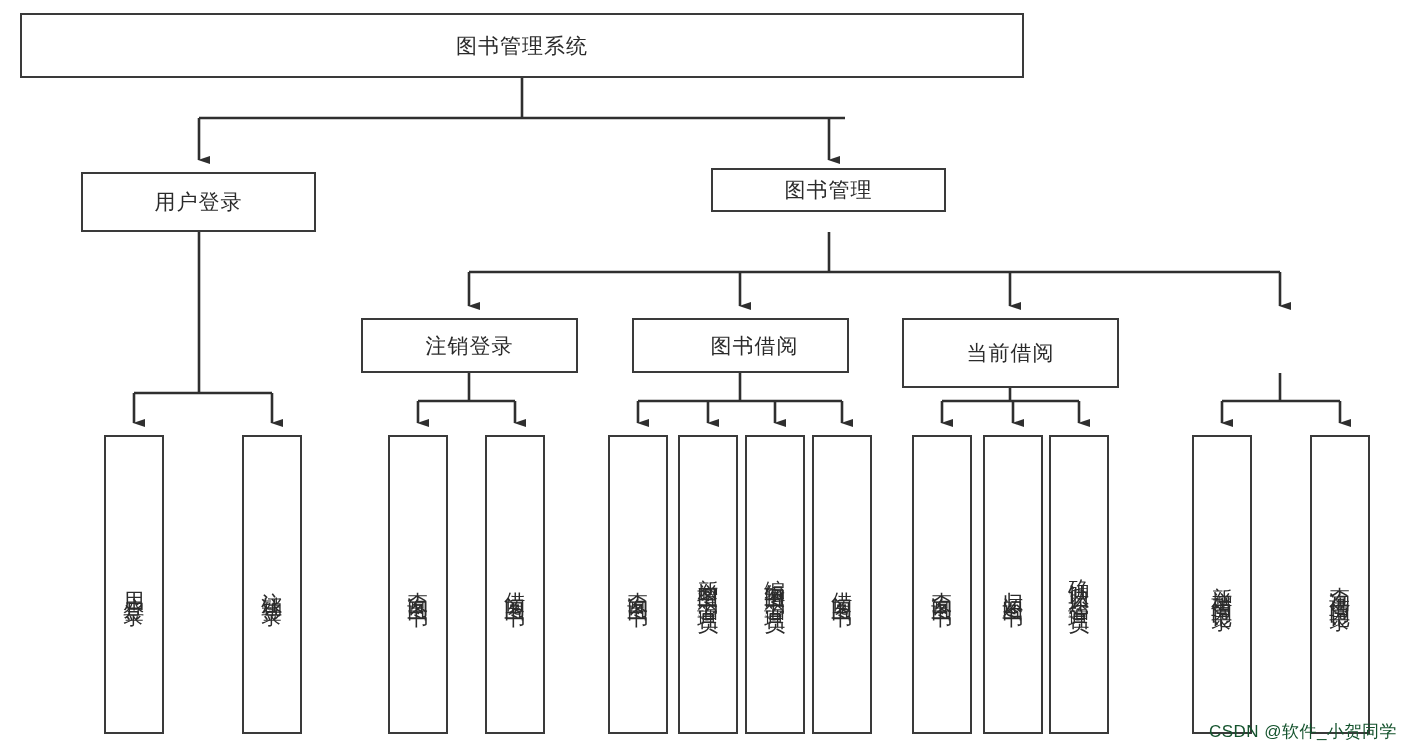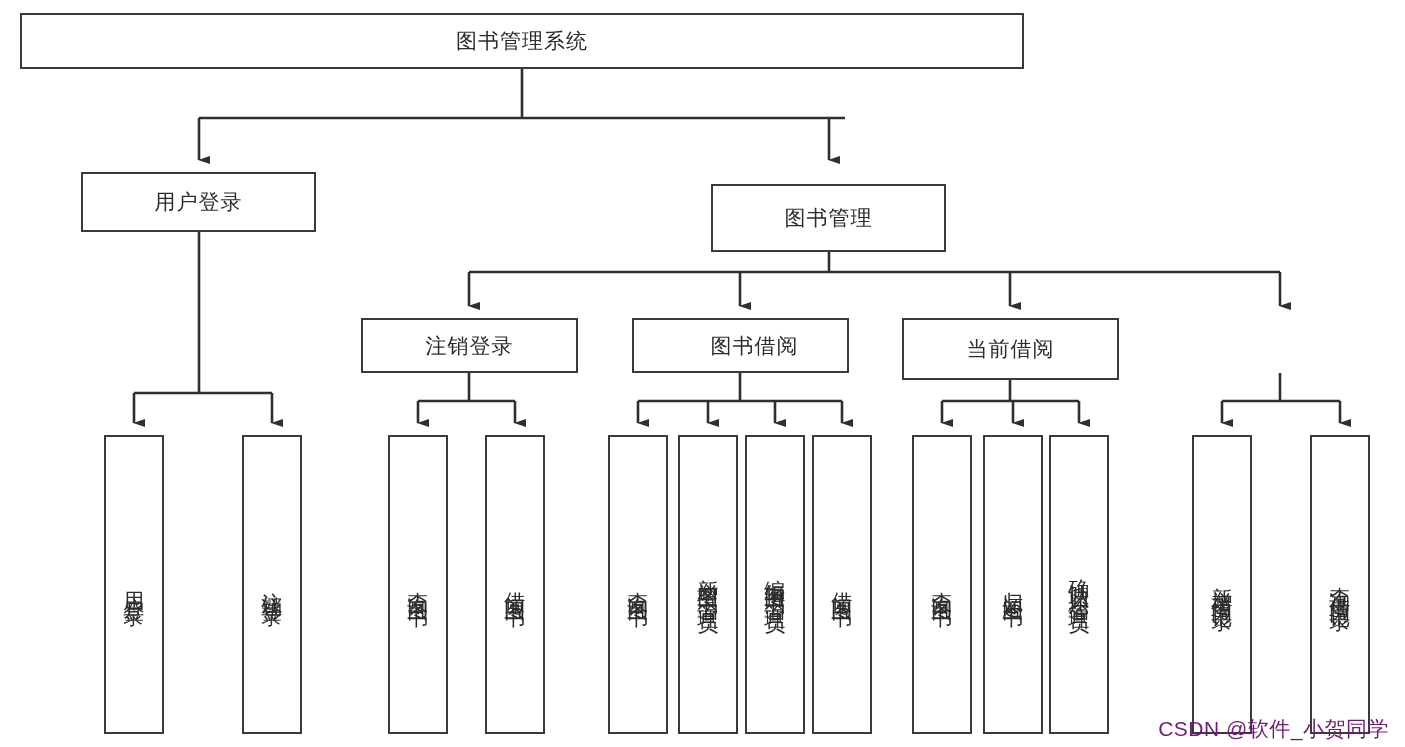--- a/index.html
+++ b/index.html
@@ -9,22 +9,22 @@
   svg#wires{position:absolute;left:0;top:0;width:1405px;height:747px;}
   .node{position:absolute;box-sizing:border-box;background:#ffffff;
         border:2px solid #3a3a3a;display:flex;align-items:center;
         justify-content:center;color:#2b2b2b;}
   .node .lbl{line-height:1.12;text-align:center;}
   .node.horiz .lbl{font-size:21px;letter-spacing:1px;white-space:nowrap;}
   .node.vert{align-items:center;justify-content:center;}
   .node.vert .lbl{writing-mode:vertical-rl;text-orientation:upright;
         font-size:21px;letter-spacing:5px;white-space:nowrap;
         max-height:290px;}
-  #watermark{position:absolute;right:16px;bottom:4px;font-size:21px;
-        color:#701a75;white-space:nowrap;letter-spacing:0.5px;}
+  #watermark{position:absolute;right:8px;bottom:4px;font-size:17px;
+        color:#14532d;white-space:nowrap;letter-spacing:0.5px;}
 </style>
 </head>
 <body>
 
 <div id="stage">
 
   <svg id="wires" viewBox="0 0 1405 747" xmlns="http://www.w3.org/2000/svg">
     <defs>
       <marker id="arr" markerWidth="10" markerHeight="12" refX="4" refY="11" orient="auto" markerUnits="userSpaceOnUse">
         <path d="M0,0 L8,0 L4,12 Z" fill="#2f2f2f"></path>
@@ -67,38 +67,38 @@
       <path d="M1013,401 L1013,423" marker-end="url(#arr)"></path>
       <path d="M1079,401 L1079,423" marker-end="url(#arr)"></path>
 
       <path d="M1280,373 L1280,401"></path>
       <path d="M1222,401 L1340,401"></path>
       <path d="M1222,401 L1222,423" marker-end="url(#arr)"></path>
       <path d="M1340,401 L1340,423" marker-end="url(#arr)"></path>
     </g>
   </svg>
 
-  <div class="node horiz" id="n-root" style="left: 20px; top: 13px; width: 1004px; height: 56px;">
+  <div class="node horiz" id="n-root" style="left: 20px; top: 13px; width: 1004px; height: 65px;">
     <span class="lbl">图书管理系统</span>
   </div>
 
   <div class="node horiz" id="n-l2-0" style="left: 81px; top: 172px; width: 235px; height: 60px;">
     <span class="lbl">用户登录</span>
   </div>
-  <div class="node horiz" id="n-l2-1" style="left: 711px; top: 184px; width: 235px; height: 68px;">
+  <div class="node horiz" id="n-l2-1" style="left: 711px; top: 168px; width: 235px; height: 44px;">
     <span class="lbl">图书管理</span>
   </div>
 
   <div class="node horiz" id="n-l3-0" style="left: 361px; top: 318px; width: 217px; height: 55px;">
     <span class="lbl">注销登录</span>
   </div>
   <div class="node horiz" id="n-l3-1" style="left: 632px; top: 318px; width: 217px; height: 55px; padding-left: 28px;">
     <span class="lbl">图书借阅</span>
   </div>
-  <div class="node horiz" id="n-l3-2" style="left: 902px; top: 318px; width: 217px; height: 62px;">
+  <div class="node horiz" id="n-l3-2" style="left: 902px; top: 318px; width: 217px; height: 70px;">
     <span class="lbl">当前借阅</span>
   </div>
 
   <div class="node vert" id="n-lf-0" style="left: 104px; top: 435px; width: 60px; height: 299px;">
     <span class="lbl">用户登录</span>
     </div>
   <div class="node vert" id="n-lf-1" style="left: 242px; top: 435px; width: 60px; height: 299px;">
     <span class="lbl">注销登录</span>
     </div>
   <div class="node vert" id="n-lf-2" style="left: 388px; top: 435px; width: 60px; height: 299px;">

